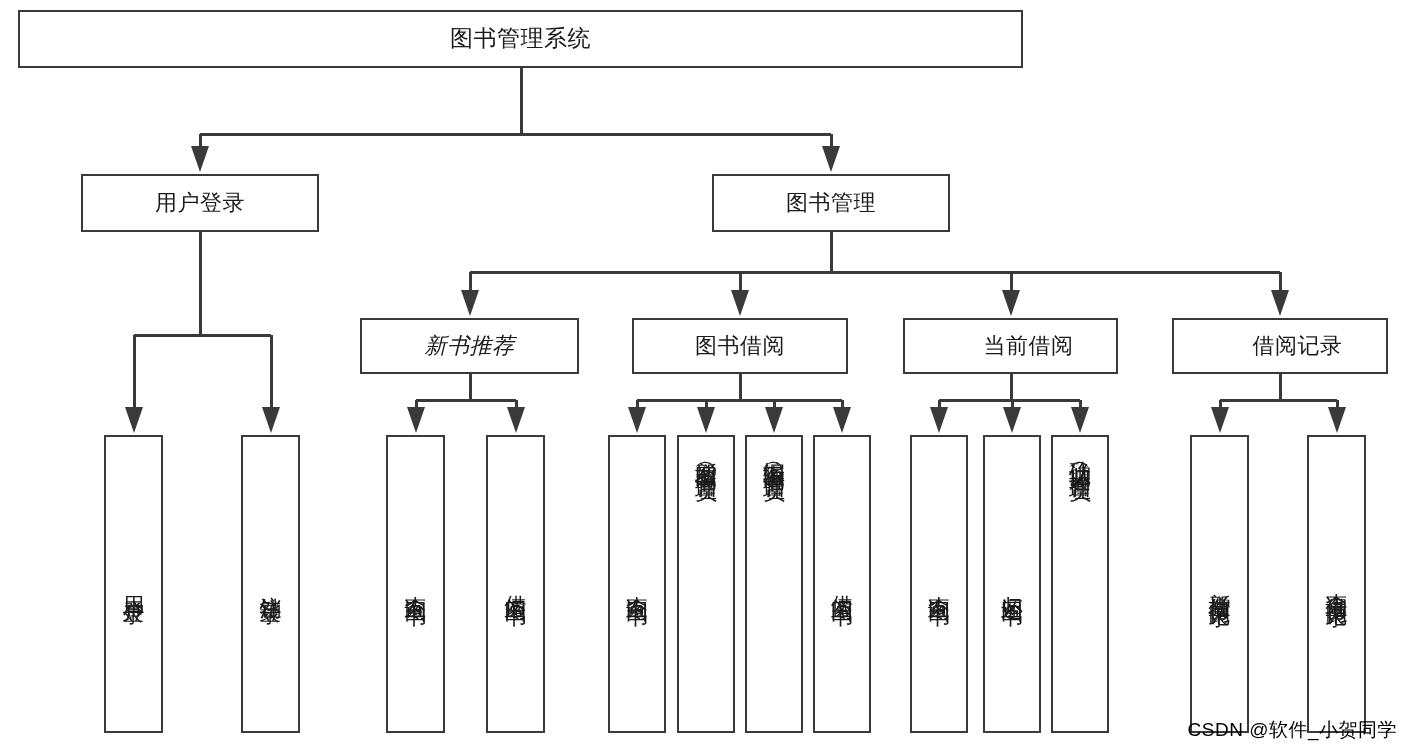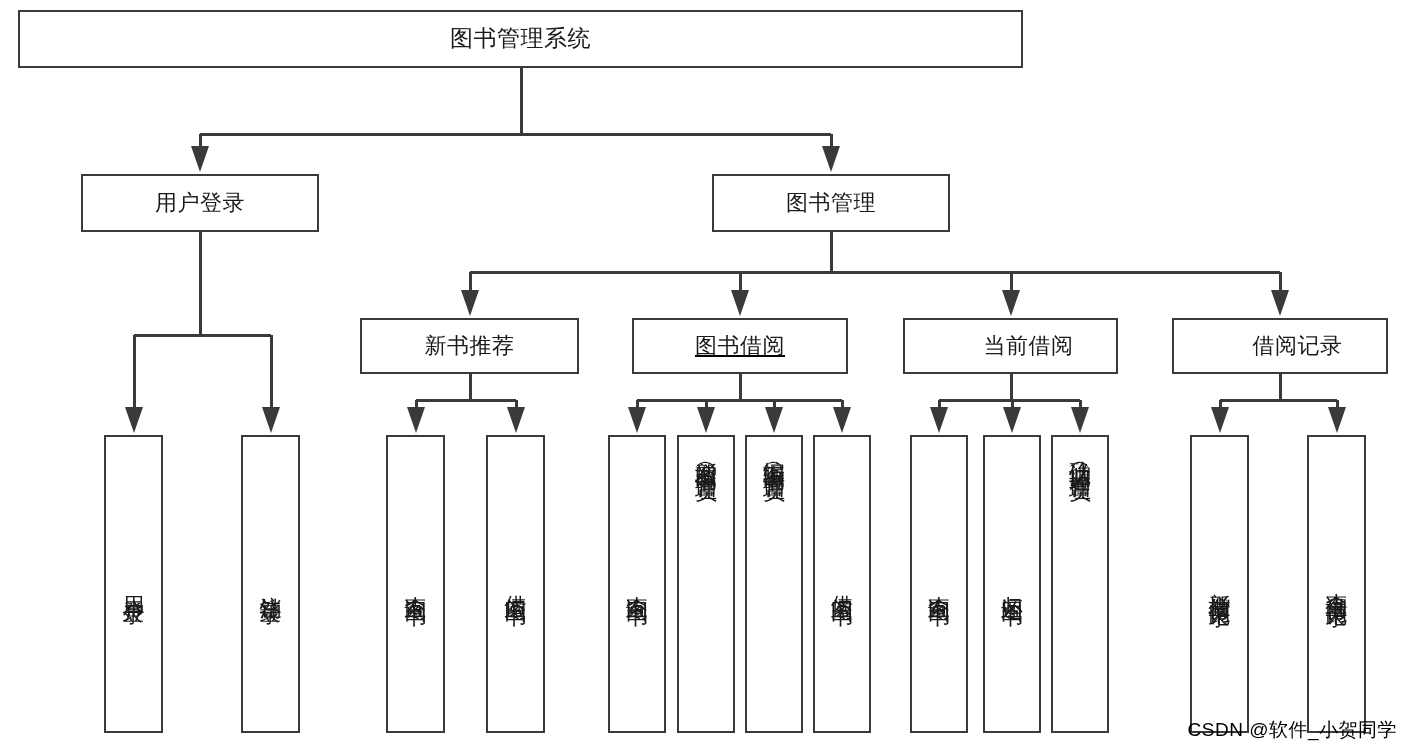--- a/index.html
+++ b/index.html
@@ -134,24 +134,24 @@
   <div id="node-layer">
       <div class="node-box" style="left: 18px; top: 10px; width: 1005px; height: 58px; border-color: rgb(58, 58, 58);">
         <span class="node-label" style="font-size: 23px;">图书管理系统</span>
       </div>
       <div class="node-box" style="left: 81px; top: 174px; width: 238px; height: 58px; border-color: rgb(58, 58, 58);">
         <span class="node-label">用户登录</span>
       </div>
       <div class="node-box" style="left: 712px; top: 174px; width: 238px; height: 58px; border-color: rgb(58, 58, 58);">
         <span class="node-label">图书管理</span>
       </div>
-      <div class="node-box" style="left: 360px; top: 318px; width: 219px; height: 56px; border-color: rgb(58, 58, 58);">
+      <div class="node-box" style="left: 360px; top: 318px; width: 219px; height: 56px; border-color: rgb(58, 58, 58); font-style: italic;">
         <span class="node-label">新书推荐</span>
       </div>
-      <div class="node-box" style="left: 632px; top: 318px; width: 216px; height: 56px; border-color: rgb(58, 58, 58); text-decoration: underline;">
+      <div class="node-box" style="left: 632px; top: 318px; width: 216px; height: 56px; border-color: rgb(58, 58, 58);">
         <span class="node-label">图书借阅</span>
       </div>
       <div class="node-box" style="left: 903px; top: 318px; width: 215px; height: 56px; border-color: rgb(58, 58, 58); padding-left: 36px;">
         <span class="node-label">当前借阅</span>
       </div>
       <div class="node-box" style="left: 1172px; top: 318px; width: 216px; height: 56px; border-color: rgb(58, 58, 58); padding-left: 35px;">
         <span class="node-label">借阅记录</span>
       </div>
       <div class="node-box vertical centered" style="left: 104px; top: 435px; width: 59px; height: 298px; border-color: rgb(58, 58, 58);">
         <span class="node-label">用户登录</span>

